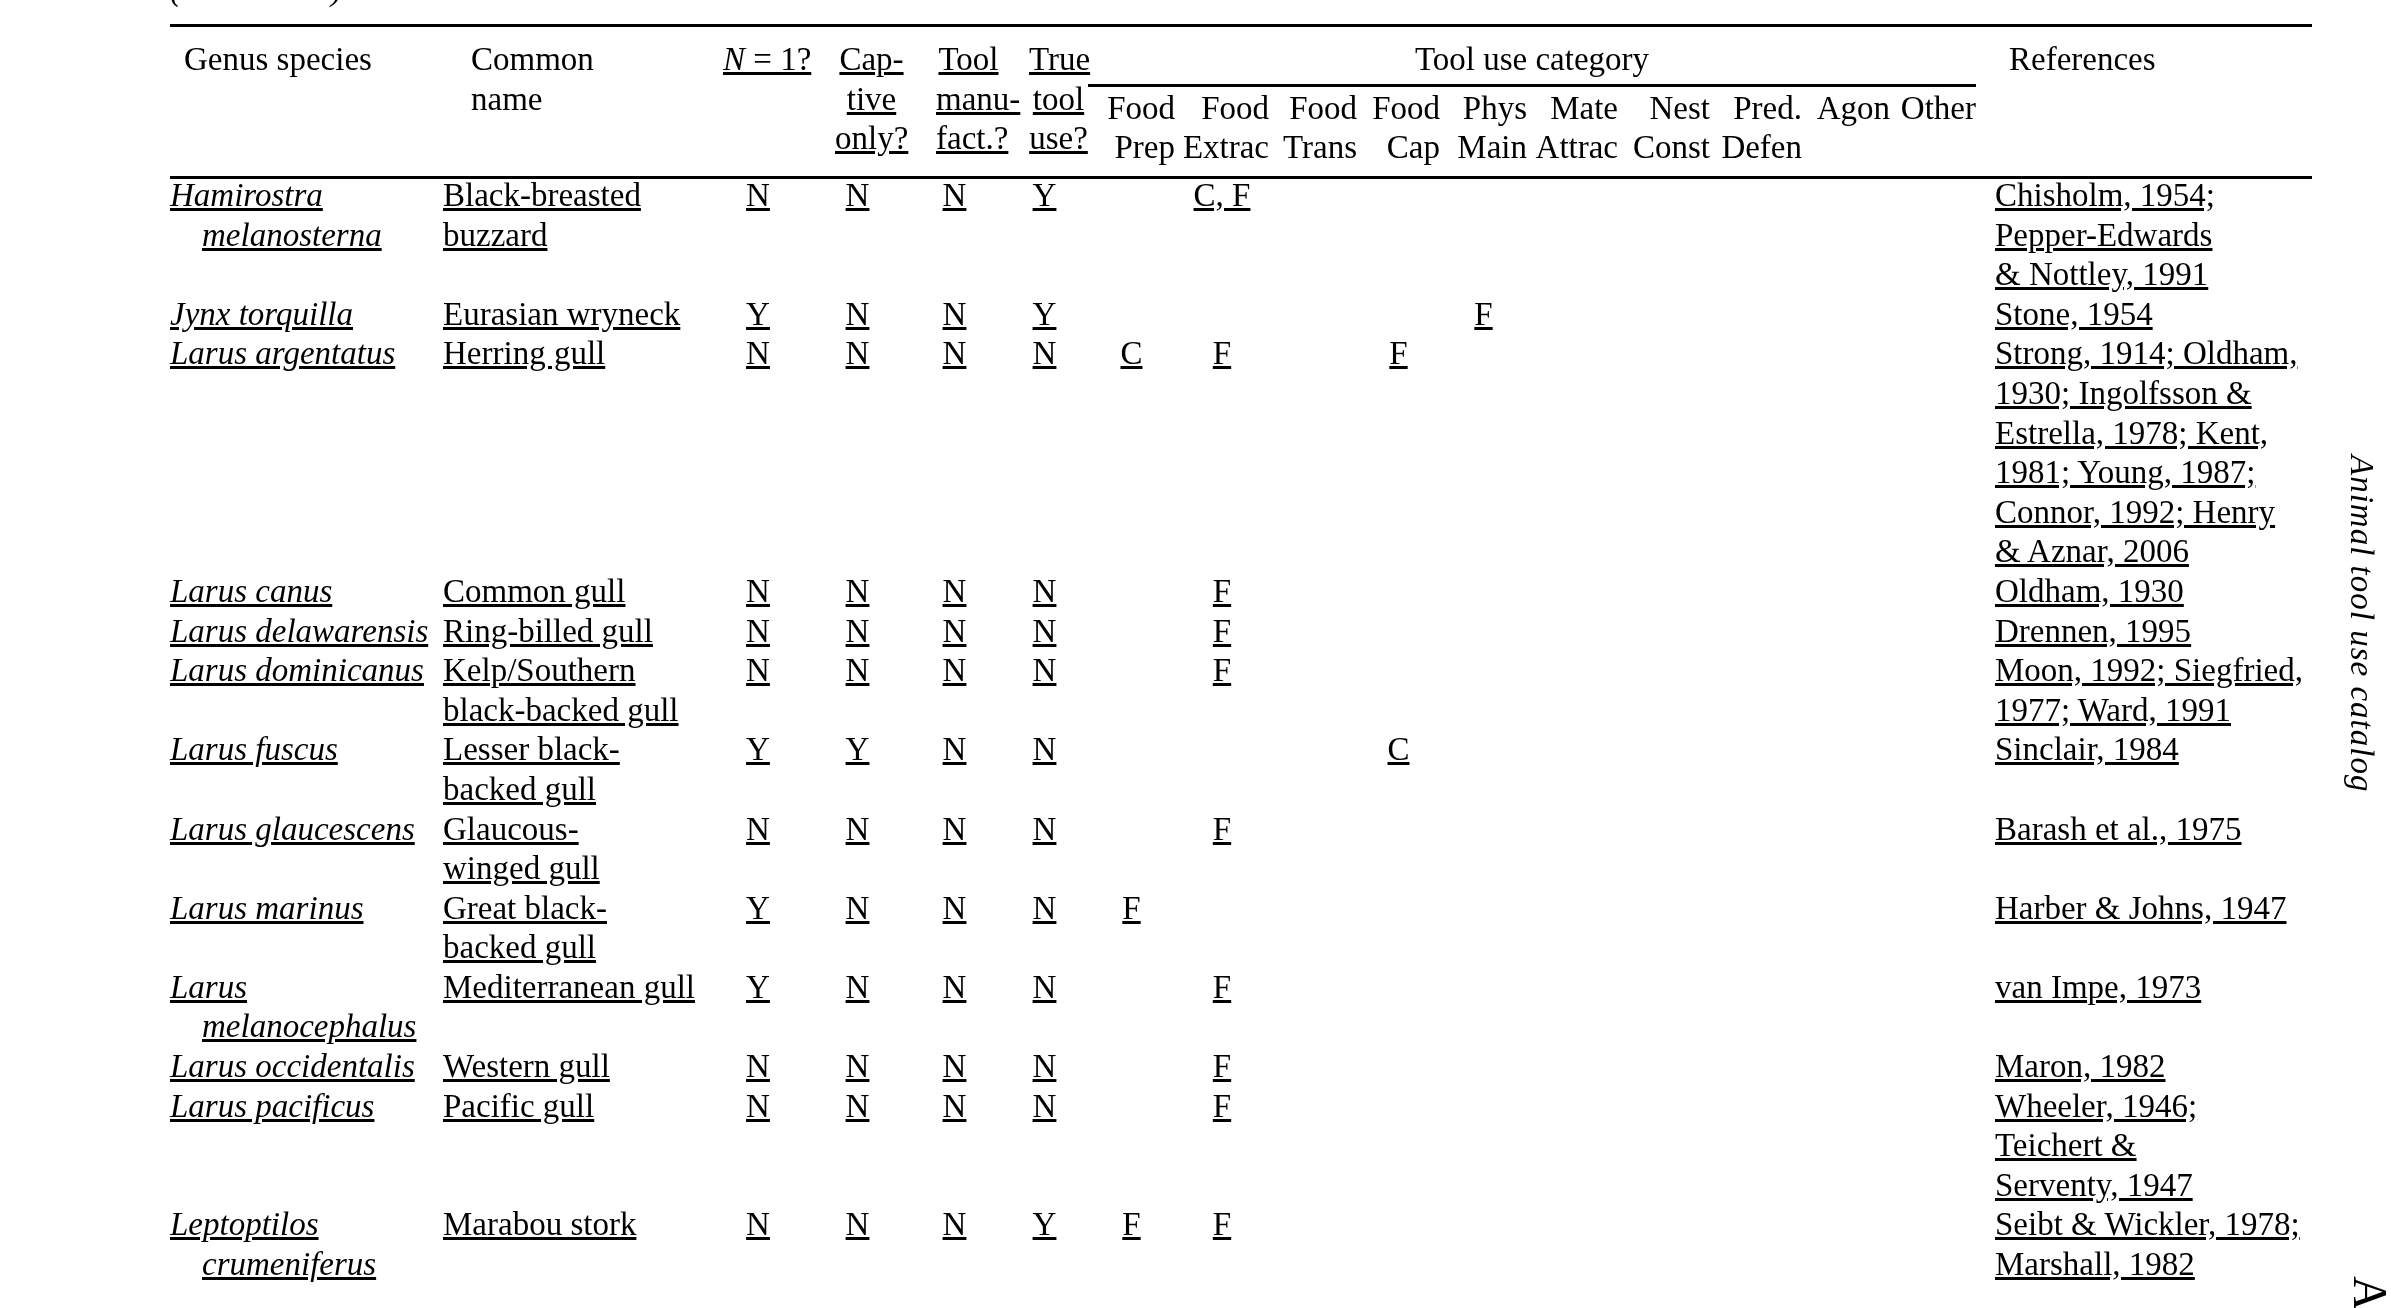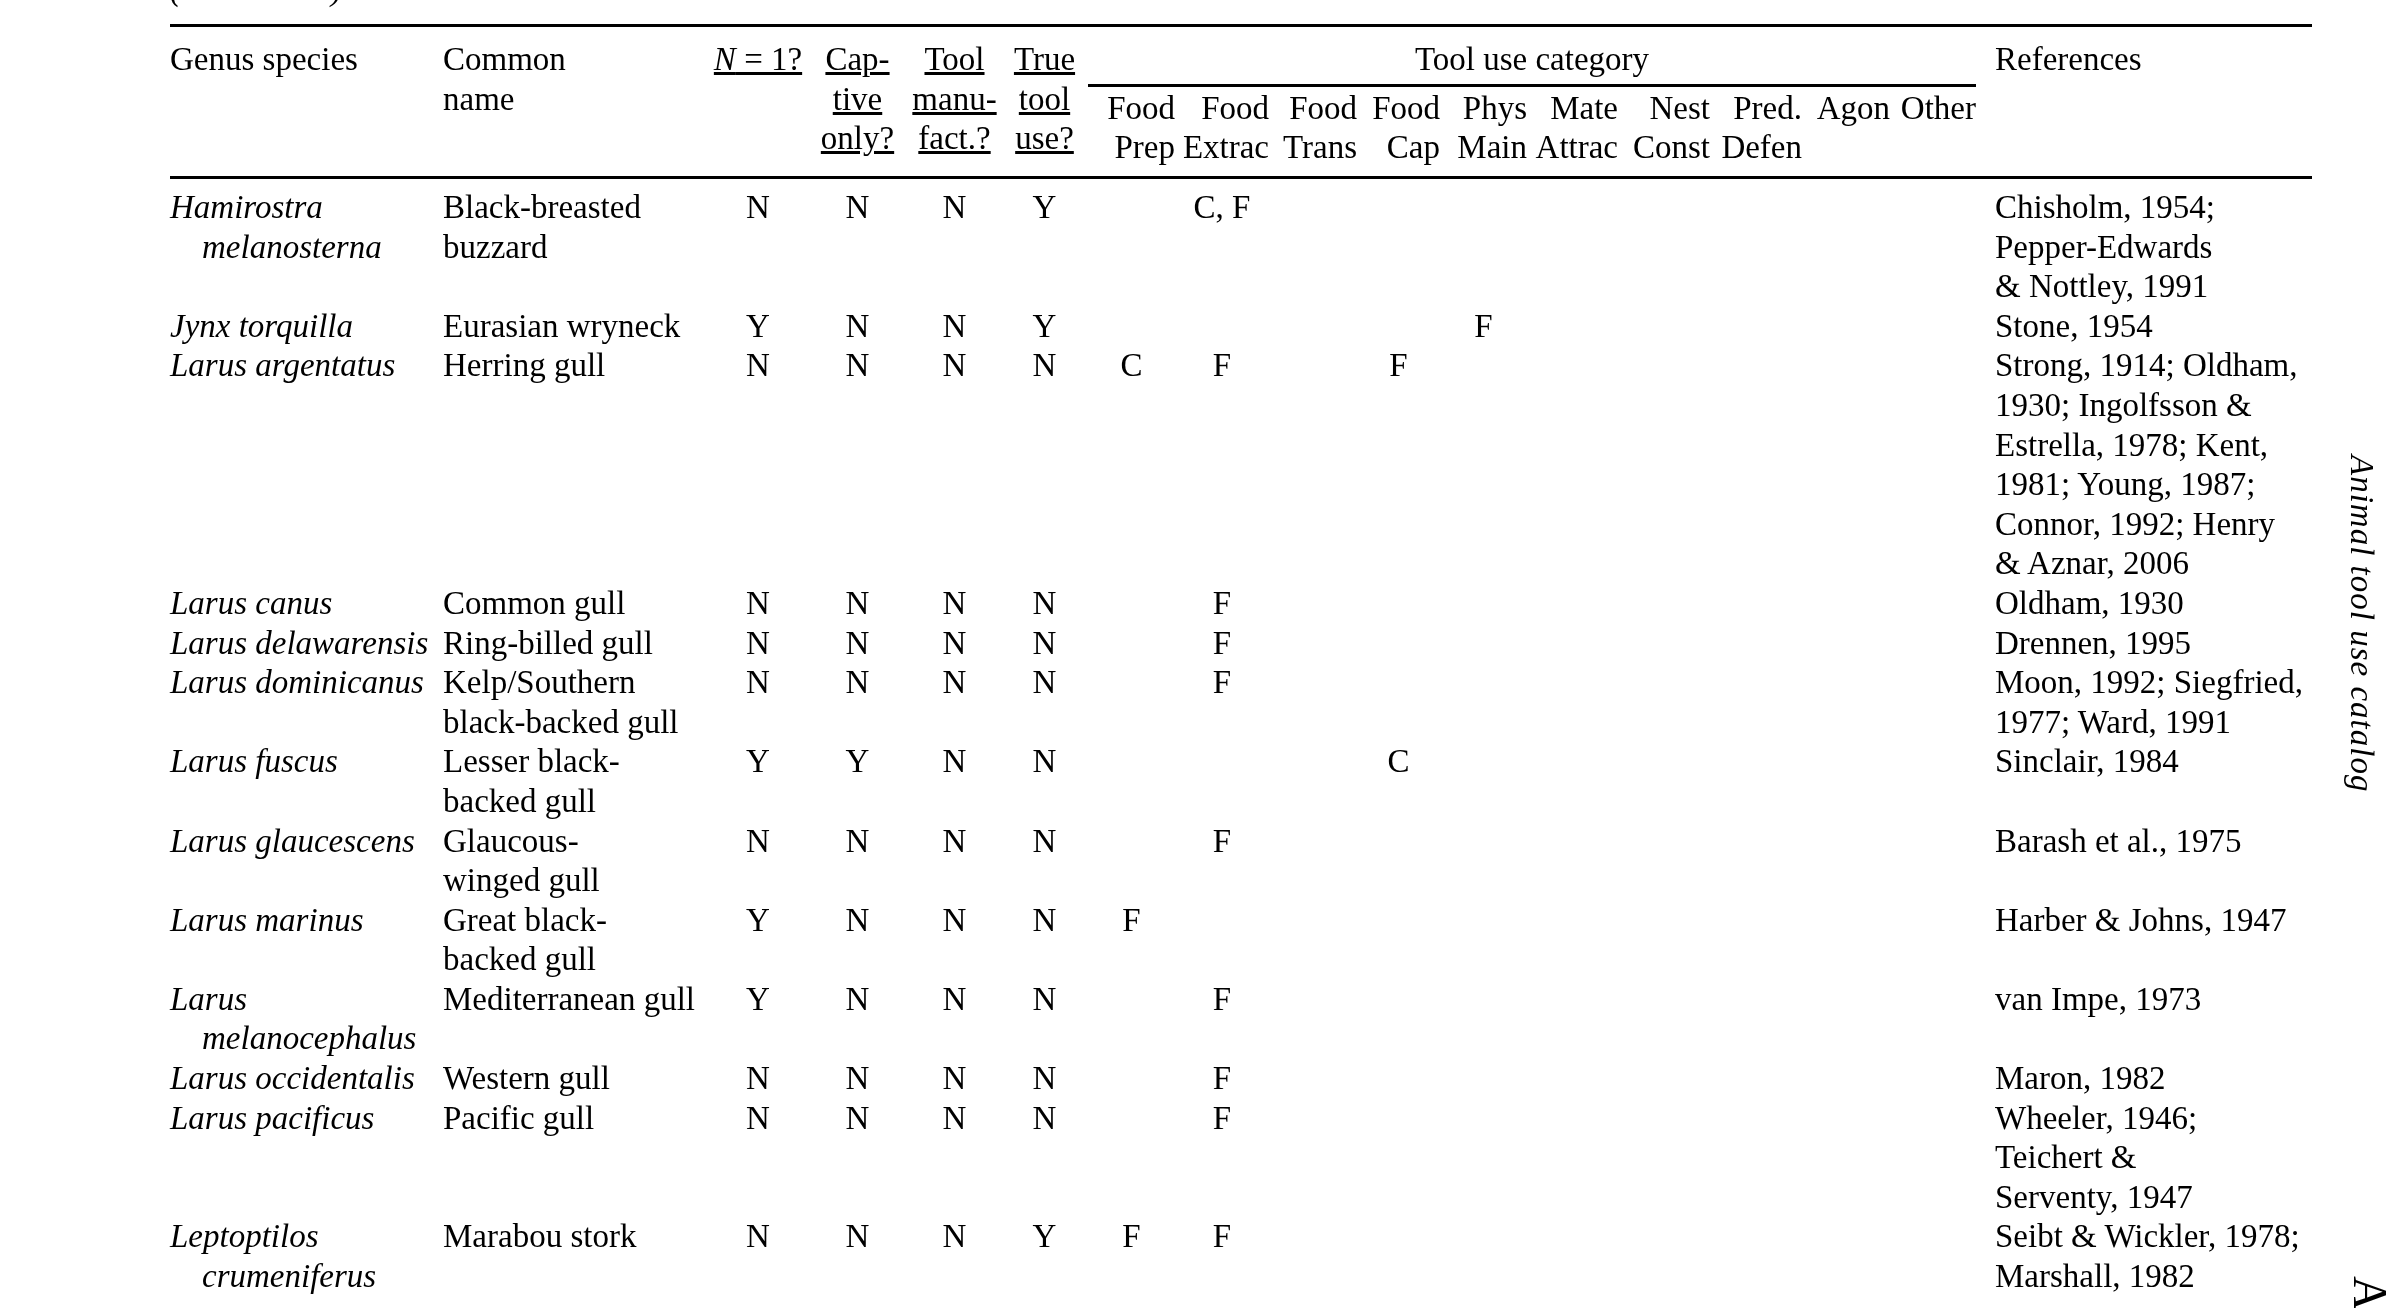--- a/index.html
+++ b/index.html
@@ -13,31 +13,31 @@
   .rule{position:absolute;background:#000;height:3px;}
   #rule-top{left:170px;top:24px;width:2142px;}
   #rule-header{left:170px;top:176px;width:2142px;}
   #continued{position:absolute;left:170px;top:-30px;font-style:italic;letter-spacing:2px;white-space:nowrap;}
 
   .hdr{
     position:absolute;left:170px;top:40px;width:2142px;
     display:grid;grid-template-columns:273px 266px 98px 101px 93px 87px 888px 336px;
     align-items:start;
   }
-  .hc div,.hc{white-space:nowrap;}
+  .hc div,.hc{white-space:nowrap;margin-left:14px;}
   .hc.c{text-align:center;text-decoration:underline;}
   .catgroup .title{text-align:center;}
   .catgroup .subrule{height:3px;background:#000;margin:4px 0 2px 0;}
   .subcats{
     display:grid;grid-template-columns:87px 94px 88px 83px 87px 91px 92px 92px 88px 86px;
     text-align:right;
   }
   .refs-h{padding-left:19px;}
 
-  .tbody{position:absolute;left:170px;top:188px;width:2142px;}
+  .tbody{position:absolute;left:170px;top:176px;width:2142px;text-decoration:underline;}
   .row{
     display:grid;
     grid-template-columns:273px 266px 98px 101px 93px 87px 87px 94px 88px 83px 87px 91px 92px 92px 88px 86px 336px;
     align-items:start;
   }
   .cell div{white-space:nowrap;}
   .cell-genus{font-style:italic;}
   .cell-genus .indent{padding-left:32px;}
   .mark{text-align:center;white-space:nowrap;}
   .cell-refs{padding-left:19px;}

